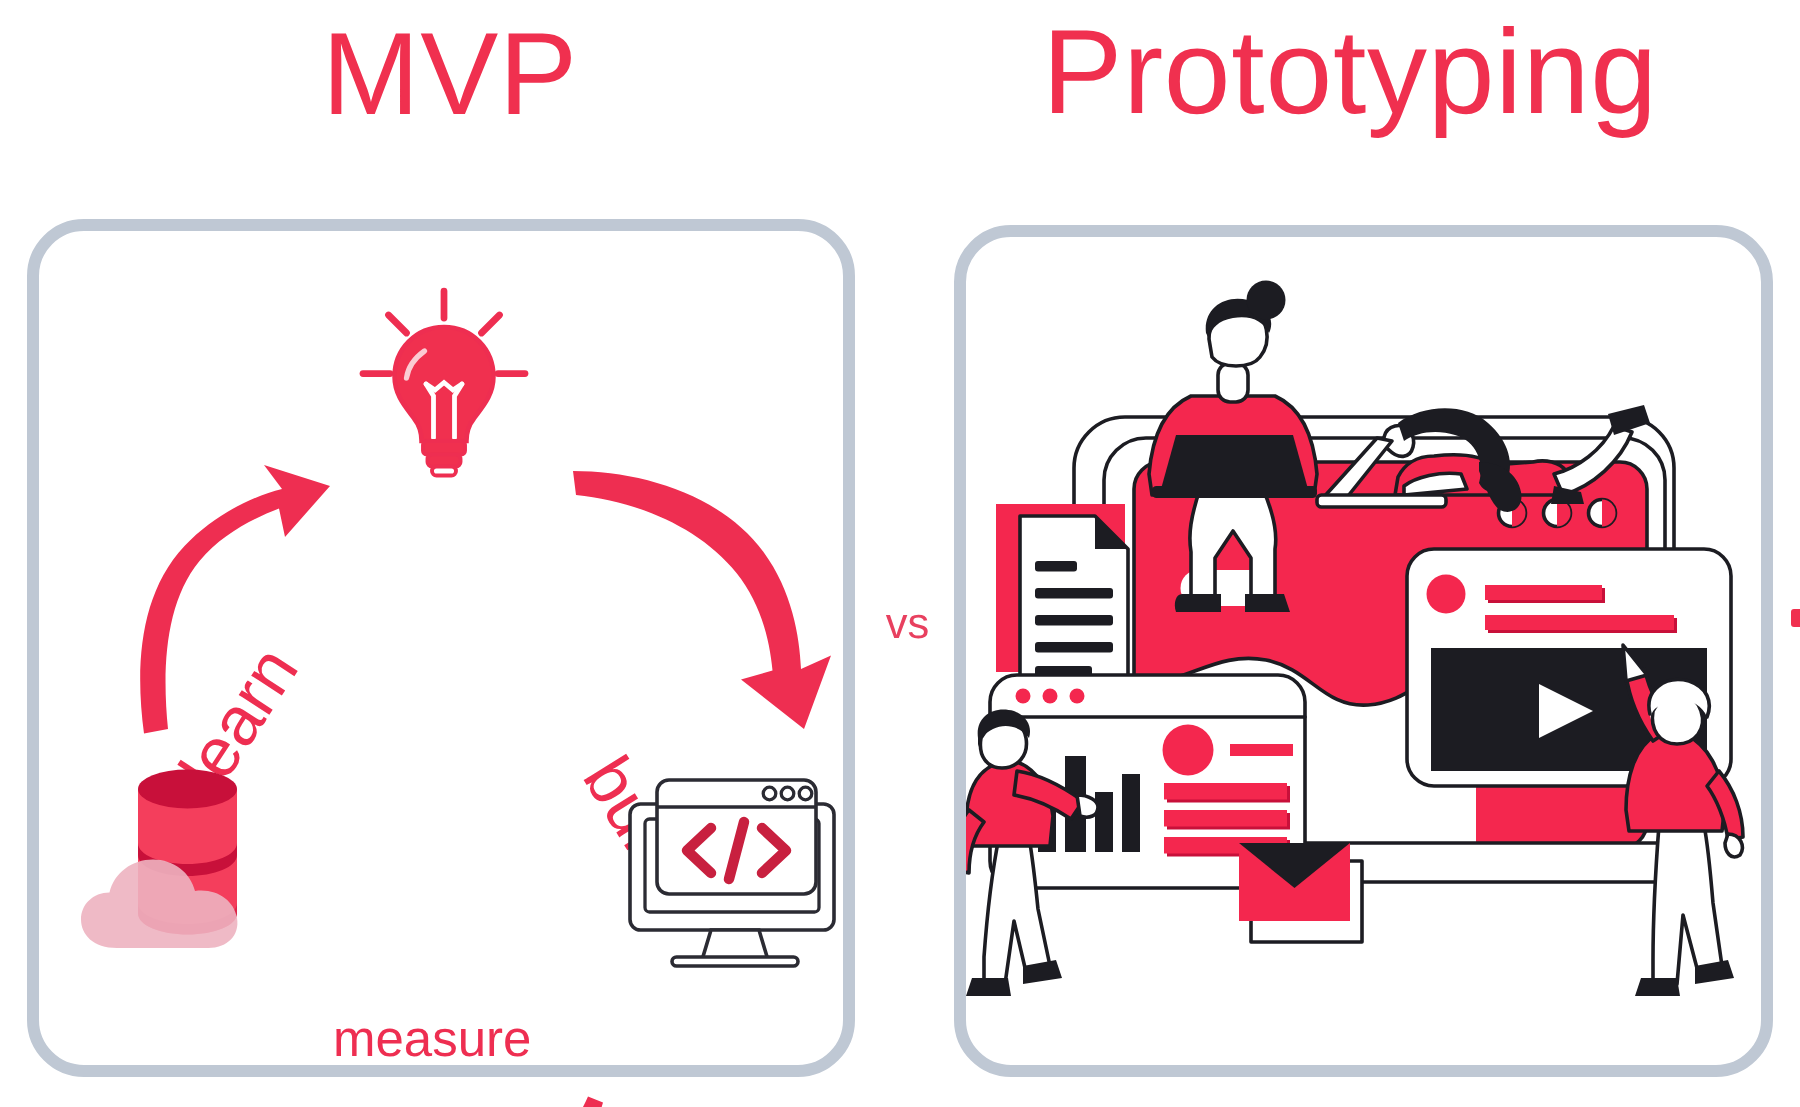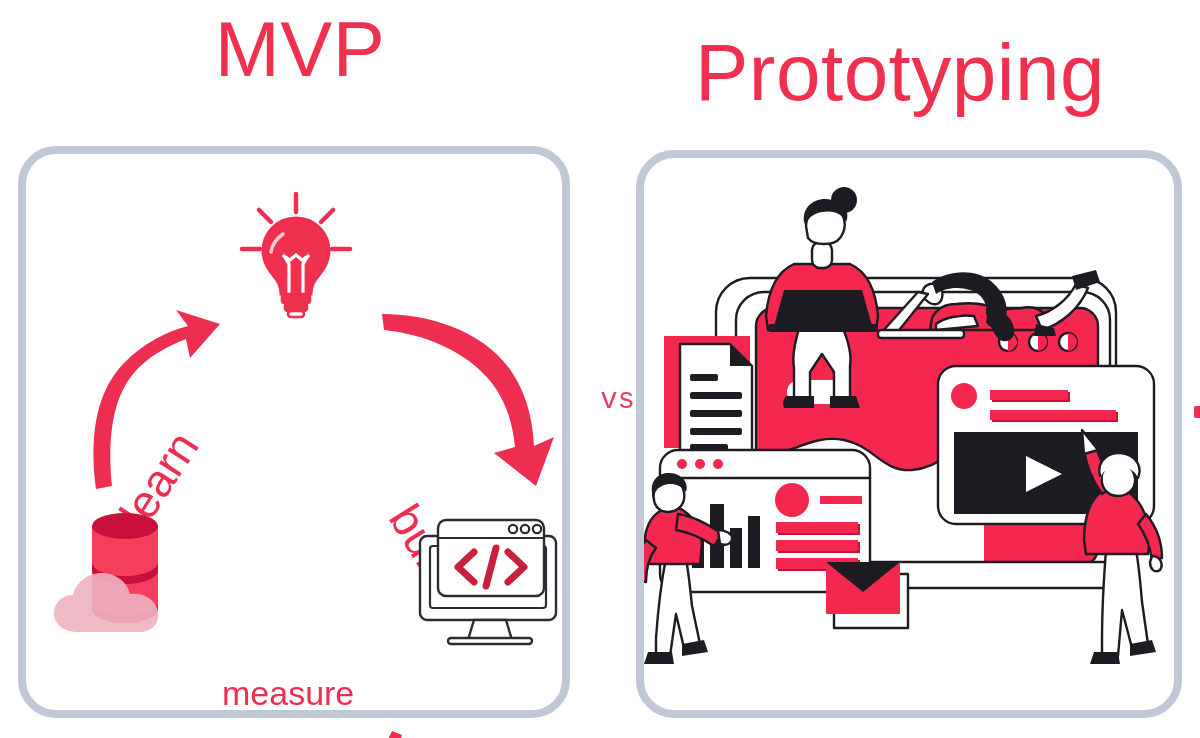--- a/index.html
+++ b/index.html
@@ -16,40 +16,40 @@
   .title{
     position:absolute;
     font-family:"Liberation Sans", sans-serif;
     font-weight:300;
     letter-spacing:0.5px;
     color:#f0304f;
     white-space:nowrap;
     line-height:1;
   }
   #title-mvp{left:0;top:10px;width:600px;text-align:center;font-size:78px;}
-  #title-proto{left:600px;top:8px;width:600px;text-align:center;font-size:80px;margin-top:25px;}
+  #title-proto{left:600px;top:8px;width:600px;text-align:center;font-size:80px;}
 
   
   .panel{
     position:absolute;
     background:#ffffff;
     border:8px solid #bfc8d4;
     border-radius:38px;
     box-sizing:border-box;
   }
   #panel-mvp{left:18px;top:146px;width:552px;height:572px;}
   #panel-proto{left:636px;top:150px;width:546px;height:568px;}
 
   .vs{
     position:absolute;
-    left:575px;top:384px;
-    width:60px;text-align:right;
+    left:575px;top:400px;
+    width:60px;text-align:center;
     font-size:29px;color:#e8405f;
     font-weight:400;
-    font-family:Liberation Mono, monospace;
+    font-family:Liberation Sans, sans-serif;
   }
 
   .edge-mark{position:absolute;left:1194px;top:406px;width:8px;height:12px;
     background:#f0304f;border-radius:2px;}
 
   
   .svgwrap{position:absolute;}
   .cycle-label{
     position:absolute;
     color:#ee2e51;

